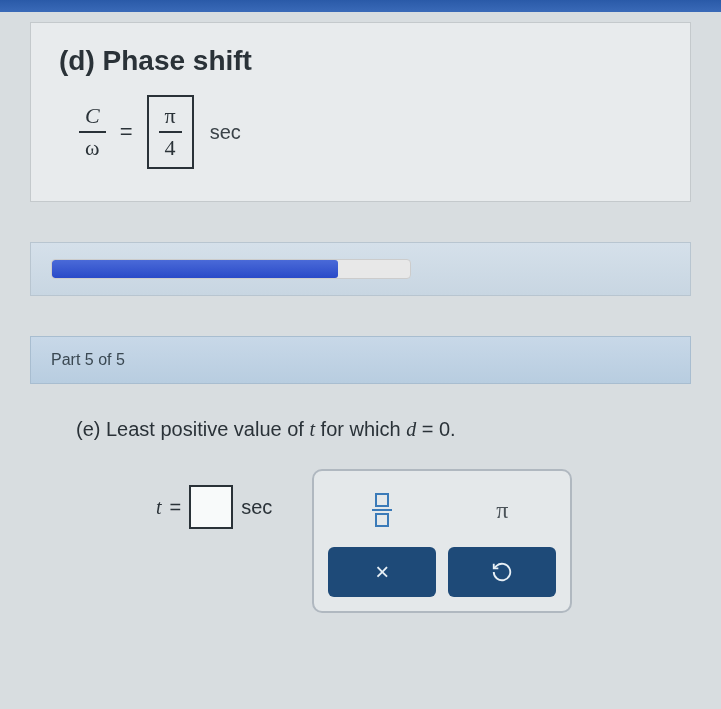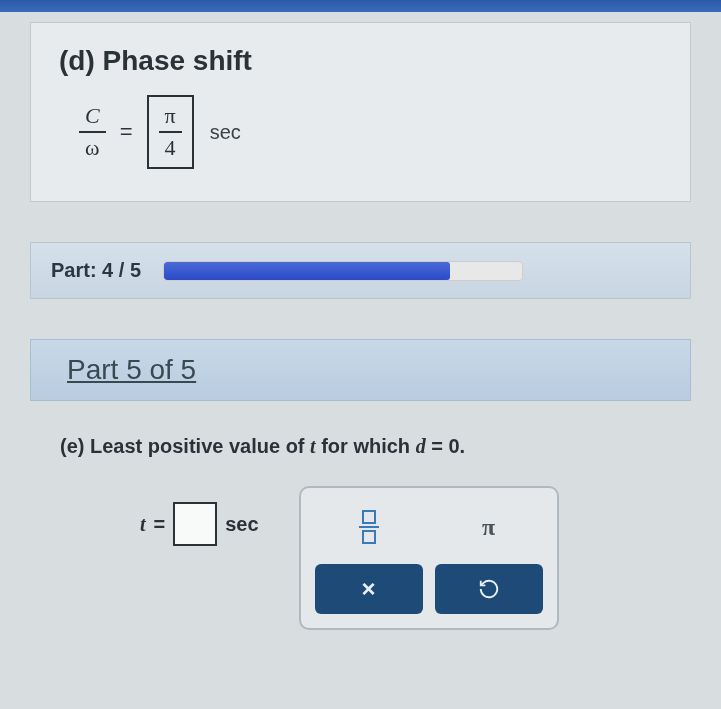--- a/index.html
+++ b/index.html
@@ -92,28 +92,26 @@
   .progress-bar-inner {
     height: 100%;
     width: 80%;
     background: linear-gradient(to bottom, #4a6ad8, #2a4ac8);
     border-radius: 3px;
   }
   .part-header {
     margin: 40px 30px 0 30px;
     background: linear-gradient(to bottom, #c8d8e8, #b8cde0);
     border: 1px solid #a8bdd0;
-    padding: 14px 36px;
-    font-size: 28px;
+    padding: 14px 20px;
+    font-size: 16px;
     color: #3a4852;
-    text-decoration: underline;
   }
   .question-e {
-    margin: 34px 48px 0 60px;
-    font-weight: bold;
+    margin: 34px 48px 0 76px;
   }
   .question-e-text {
     font-size: 20px;
     color: #2a3238;
     margin-bottom: 28px;
   }
   .question-e-text .var {
     font-style: italic;
     font-family: Georgia, serif;
   }
@@ -207,21 +205,20 @@
       <span class="fraction">
         <span class="num" style="font-style:normal;">π</span>
         <span class="den" style="font-style:normal;">4</span>
       </span>
     </span>
     <span class="unit">sec</span>
   </div>
 </div>
 
 <div class="progress-section">
-  <span class="progress-label">Part: 4 / 5</span>
   <div class="progress-bar-outer">
     <div class="progress-bar-inner"></div>
   </div>
 </div>
 
 <div class="part-header">Part 5 of 5</div>
 
 <div class="question-e">
   <div class="question-e-text">
     <span>(e) Least positive value of </span><span class="var">t</span><span> for which </span><span class="var">d</span><span> = 0.</span>

